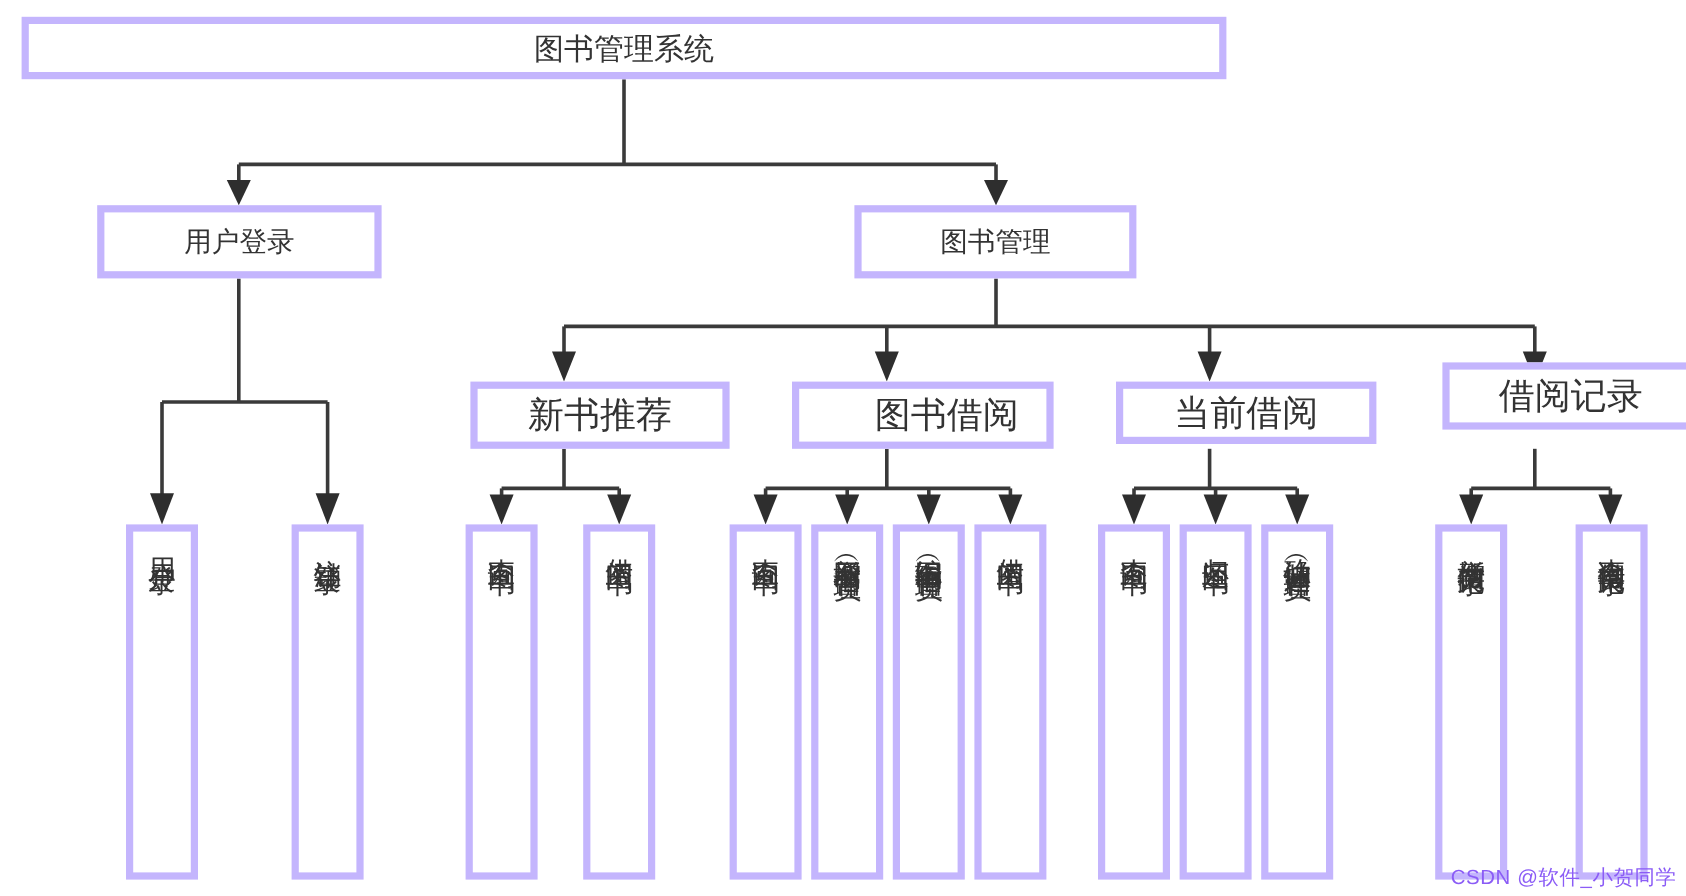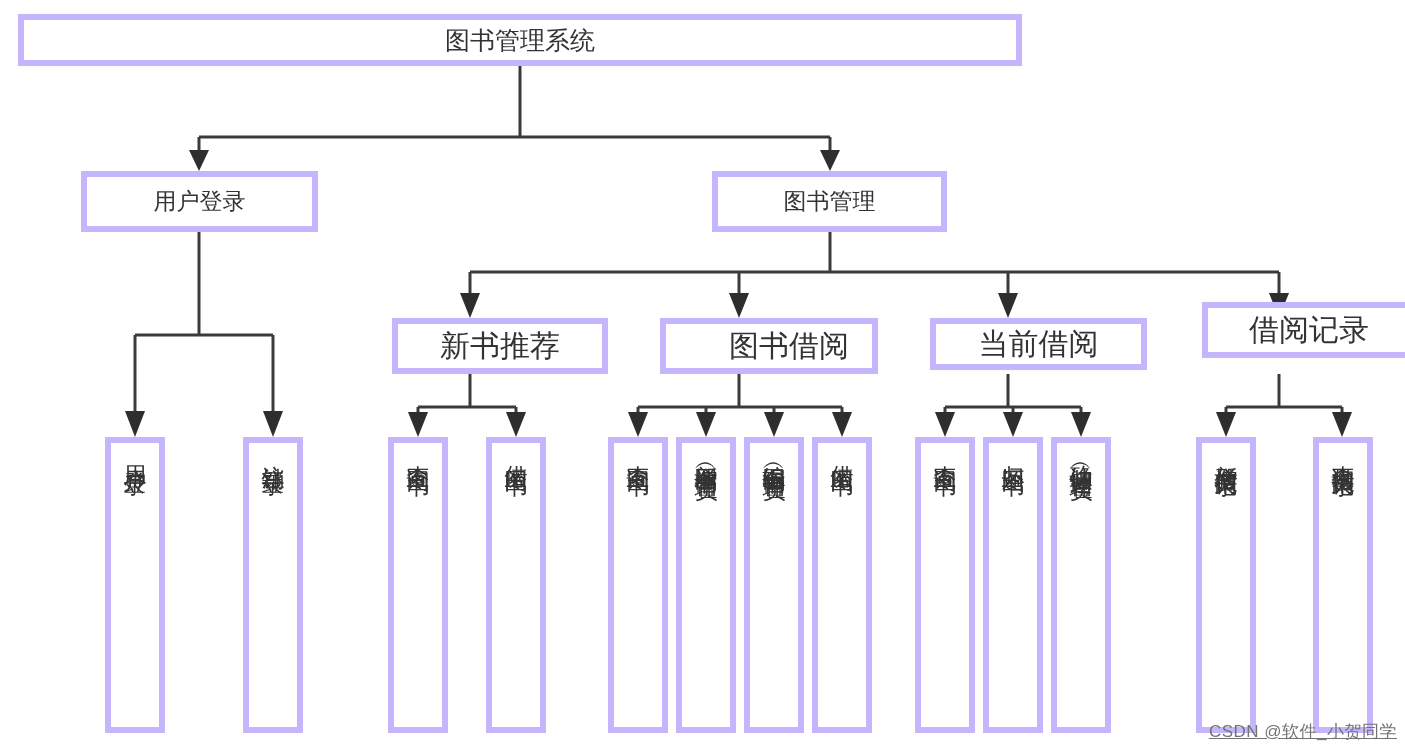--- a/index.html
+++ b/index.html
@@ -76,25 +76,24 @@
   }
   .node.leaf.tall-text .vtext {
     letter-spacing: 2px;
   }
   
   #watermark {
     position: absolute;
     right: 8px;
     bottom: 4px;
     font-size: 17px;
-    color: #737373;
+    color: #8b5cf6;
     white-space: nowrap;
     letter-spacing: 0.5px;
     font-family: "Liberation Sans", "DejaVu Sans", sans-serif;
-    text-decoration: underline;
   }
 </style>
 </head>
 <body>
 
 <div id="canvas">
 
   <svg id="edges" viewBox="0 0 1405 747" xmlns="http://www.w3.org/2000/svg">
 
     <line x1="520" y1="66" x2="520" y2="137"></line>

